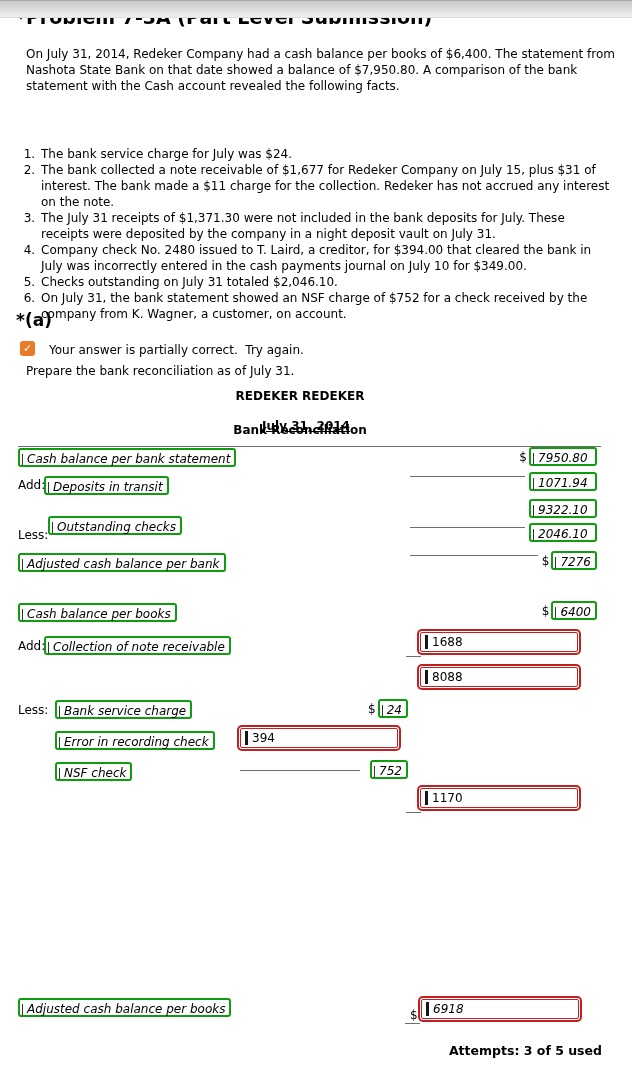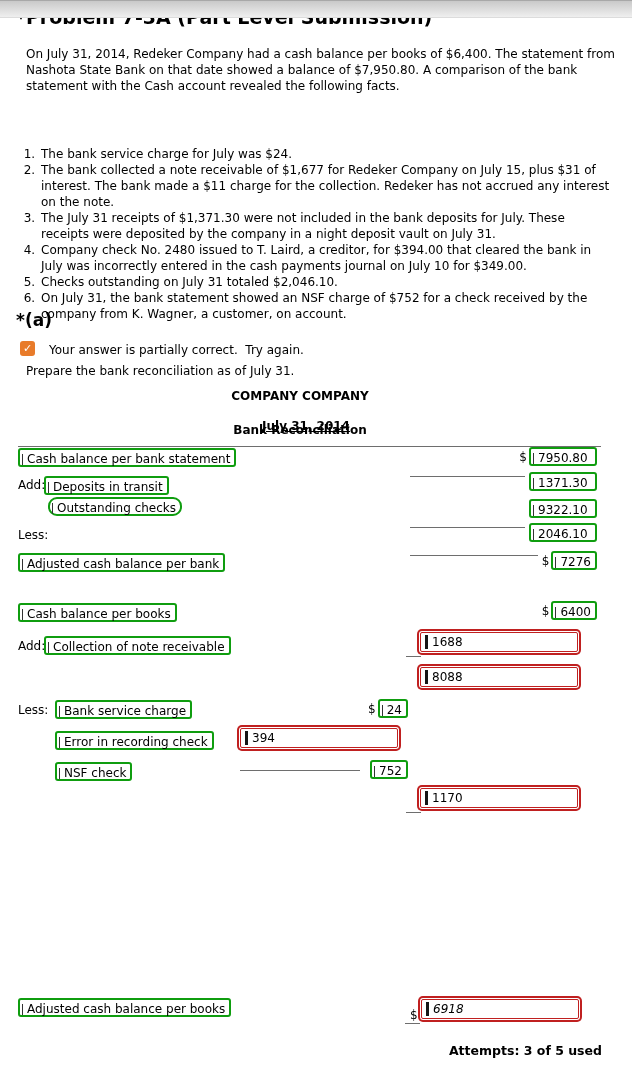--- a/index.html
+++ b/index.html
@@ -18,21 +18,21 @@
   .fb-icon {
     width:15px; height:15px; background:#e87b2a; border-radius:3px;
     color:#fff; font-size:11px; font-weight:bold; line-height:15px; text-align:center;
   }
   .center-head { width:600px; text-align:center; font-weight:bold; line-height:15px; }
   .u { text-decoration:underline; }
   
   .gbox {
     display:inline-flex; align-items:center; white-space:nowrap;
     border:2px solid #0f9d0f; border-radius:3px; background:#fff;
-    height:19px; padding:3px 4px 0 2px; font-size:12px;
+    height:19px; padding:3px 4px 0 2px; font-size:12px;font-style:italic;
   }
   .gbox::before {
     content:""; width:1px; height:11px; background:#333; margin-right:4px; flex:none;
   }
   .w70 { min-width:68px; }
   
   .rbox {
     display:inline-flex; align-items:center; white-space:nowrap;
     width:158px; height:20px; padding:0 4px; font-size:12px;
     background:#fff; border:1px solid #c02020; border-radius:2px;
@@ -66,45 +66,45 @@
   <li>On July 31, the bank statement showed an NSF charge of $752 for a check received by the company from K. Wagner, a customer, on account.</li>
 </ol>
 
 <div class="abs part" style="left:16px; top:310px;">*(a)</div>
 
 <div class="abs fb-icon" style="left:20px; top:341px;">✓</div>
 <div class="abs body-text" style="left:41px; top:342px;">Your answer is partially correct.&nbsp; Try again.</div>
 
 <div class="abs body-text" style="left:18px; top:363px;">Prepare the bank reconciliation as of July 31.</div>
 
-<div class="abs center-head" style="left:0; top:389px;">COMPANY COMPANY</div>
+<div class="abs center-head" style="left:0; top:389px;">REDEKER REDEKER</div>
 <div class="abs center-head" style="left:0; top:387px;margin-top:36px;">Bank Reconciliation</div>
 <div class="abs center-head u" style="left:0; top:419px;margin-left:6px;">July 31, 2014</div>
 
 <div class="abs hline" style="left:18px; top:446px; width:583px;"></div>
 
 <div class="abs gbox" style="left:18px; top:448px;">Cash balance per bank statement</div>
 <div class="abs amt" style="right:35px; top:447px;">
   <span>$</span>
   <span class="gbox w70">7950.80</span>
 </div>
 
 <div class="abs" style="left:18px; top:478px;">Add:</div>
 <div class="abs gbox" style="left:44px; top:476px;">Deposits in transit</div>
 <div class="abs hline" style="left:410px; top:476px; width:115px;"></div>
 <div class="abs amt" style="right:35px; top:472px;">
-  <span class="gbox w70">1371.30</span>
+  <span class="gbox w70">1071.94</span>
 </div>
 
 <div class="abs amt" style="right:35px; top:499px;">
   <span class="gbox w70">9322.10</span>
 </div>
 
 <div class="abs" style="left:18px; top:528px;">Less:</div>
-<div class="abs gbox" style="left:48px; top:497px;border-radius:9px;">Outstanding checks</div>
+<div class="abs gbox" style="left:48px; top:516px;">Outstanding checks</div>
 <div class="abs hline" style="left:410px; top:527px; width:115px;"></div>
 <div class="abs amt" style="right:35px; top:523px;">
   <span class="gbox w70">2046.10</span>
 </div>
 
 <div class="abs gbox" style="left:18px; top:553px;">Adjusted cash balance per bank</div>
 <div class="abs hline" style="left:410px; top:555px; width:128px;"></div>
 <div class="abs amt" style="right:35px; top:551px;">
   <span>$</span>
   <span class="gbox">7276</span>

